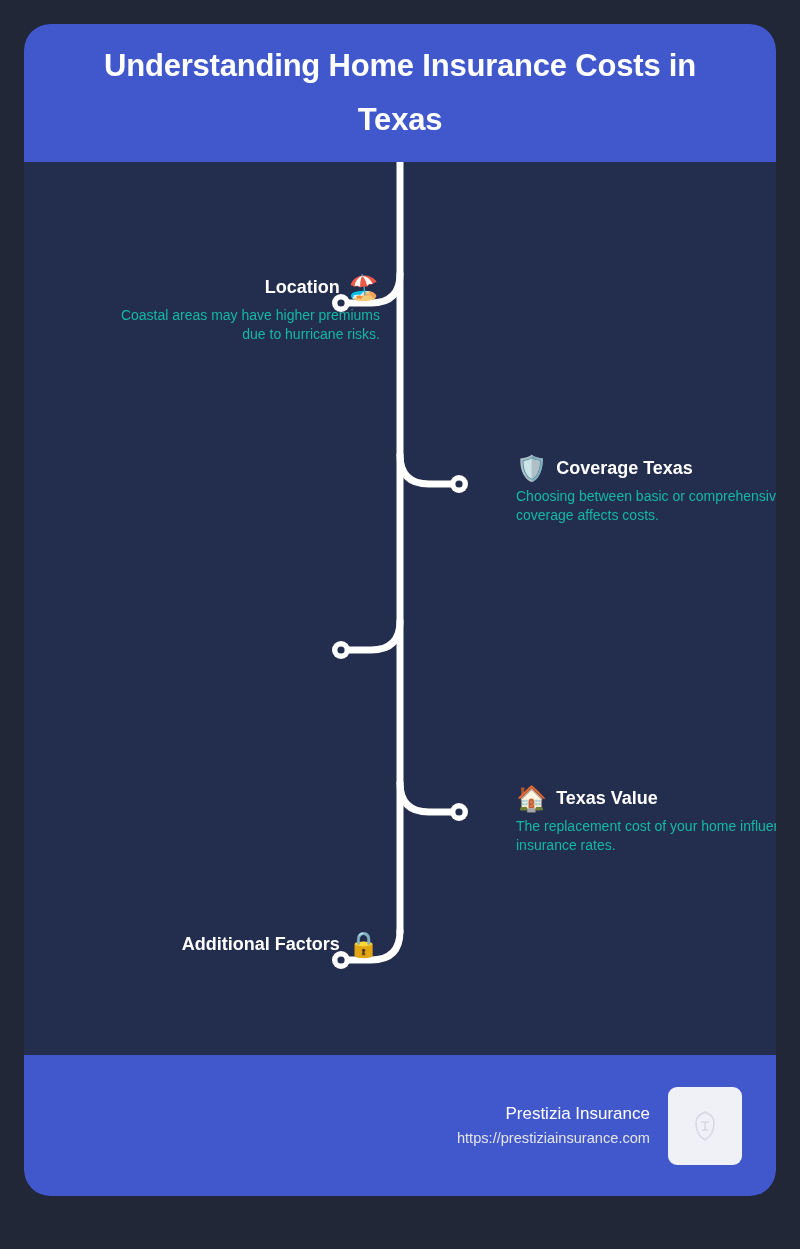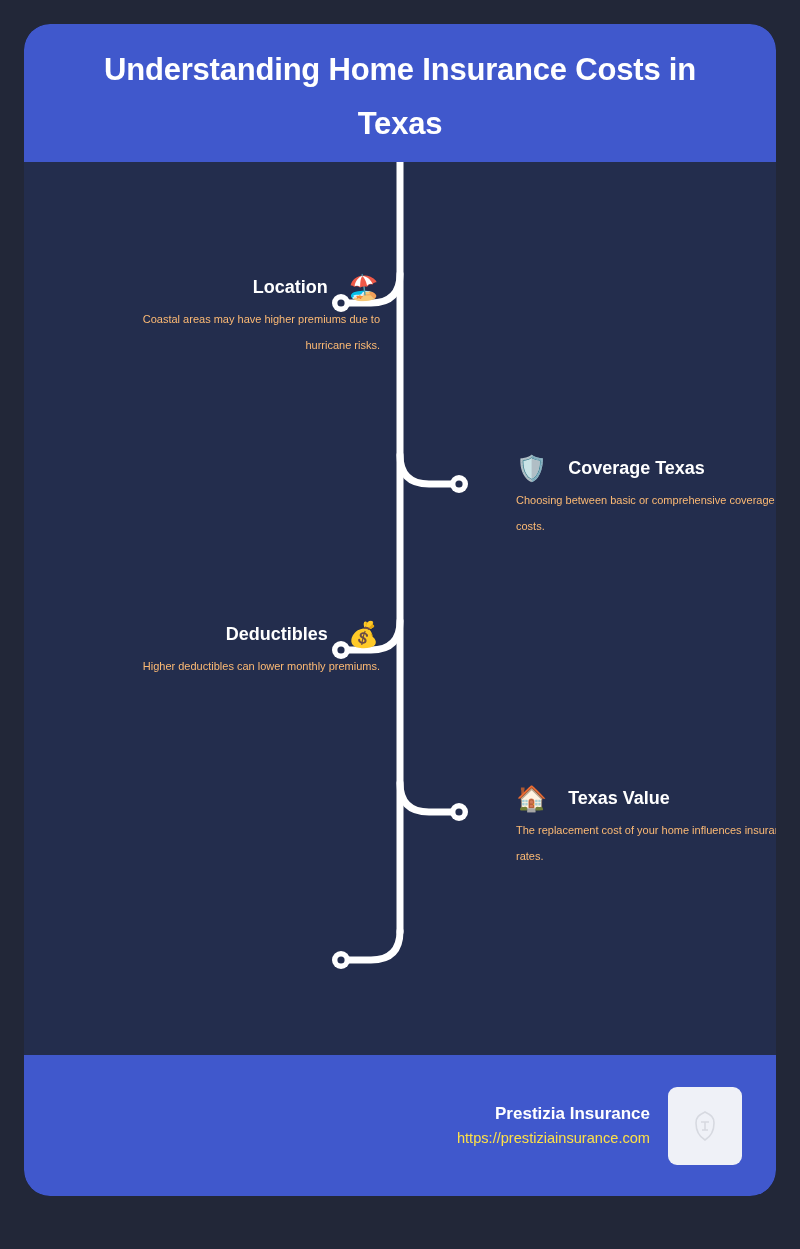--- a/index.html
+++ b/index.html
@@ -29,24 +29,24 @@
   
   .header {
     position: absolute;
     left: 0;
     top: 0;
     width: 752px;
     height: 138px;
     background: #4058cc;
     border-radius: 26px 26px 0 0;
     display: flex;
-    align-items: flex-end;
+    align-items: center;
     justify-content: center;
     box-sizing: border-box;
-    padding: 11px 34px;
+    padding: 4px 34px;
   }
   .header-title {
     color: #ffffff;
     font-size: 31px;
     font-weight: bold;
     line-height: 54px;
     text-align: center;
     letter-spacing: -0.2px;
   }
 
@@ -69,41 +69,41 @@
   .row {
     position: absolute;
     width: 340px;
   }
   .row.left  { left: 16px;  text-align: right; }
   .row.right { left: 492px; text-align: left;  }
 
   .row-head {
     display: flex;
     align-items: center;
-    gap: 21px;
+    gap: 9px;
     margin-bottom: 4px;
   }
   .row.left  .row-head { justify-content: flex-end; }
   .row.right .row-head { justify-content: flex-start; }
 
   .row-title {
     color: #ffffff;
     font-size: 18px;
     font-weight: bold;
     line-height: 24px;
     white-space: nowrap;
   }
   .row-emoji {
     font-size: 25px;
     line-height: 30px;
   }
   .row-desc {
-    color: #fdba74;
-    font-size: 11px;
-    line-height: 26px;
+    color: #14b8a6;
+    font-size: 14px;
+    line-height: 19px;
   }
   .row.left  .row-desc { padding-left: 60px; }
   .row.right .row-desc { padding-right: 42px; }
 
   
   .footer {
     position: absolute;
     left: 0;
     top: 1031px;
     width: 752px;
@@ -114,25 +114,25 @@
     align-items: center;
     justify-content: flex-end;
     box-sizing: border-box;
     padding-right: 34px;
     gap: 18px;
   }
   .footer-text { text-align: right; }
   .brand-name {
     color: #ffffff;
     font-size: 17px;
-    font-weight: bold;
+    font-weight: normal;
     line-height: 24px;
   }
   .brand-url {
-    color: #fde047;
+    color: #e5e5e5;
     font-size: 14.6px;
     line-height: 24px;
   }
   .logo-box {
     width: 74px;
     height: 78px;
     border-radius: 9px;
     background: #eff1f7;
     display: flex;
     align-items: center;
@@ -189,37 +189,34 @@
     </div>
 
     <div class="row right" style="top:291px">
       <div class="row-head">
         <span class="row-emoji">🛡️</span>
         <span class="row-title">Coverage Texas</span>
       </div>
       <div class="row-desc">Choosing between basic or comprehensive coverage affects costs.</div>
     </div>
 
-    <div class="row left" style="top:457px">
-      <div class="row-head">
-        <span class="row-title">Deductibles</span>
-        <span class="row-emoji">💰</span>
-      </div>
-      <div class="row-desc">Higher deductibles can lower monthly premiums.</div>
-    </div>
 
     <div class="row right" style="top:621px">
       <div class="row-head">
         <span class="row-emoji">🏠</span>
         <span class="row-title">Texas Value</span>
       </div>
       <div class="row-desc">The replacement cost of your home influences insurance rates.</div>
     </div>
 
     <div class="row left" style="top:767px">
+      <div class="row-head">
+        <span class="row-title">Additional Factors</span>
+        <span class="row-emoji">🔒</span>
+      </div>
     </div>
 
   </div>
 
   <div class="footer">
     <div class="footer-text">
       <div class="brand-name">Prestizia Insurance</div>
       <div class="brand-url">https://prestiziainsurance.com</div>
     </div>
     <div class="logo-box">

